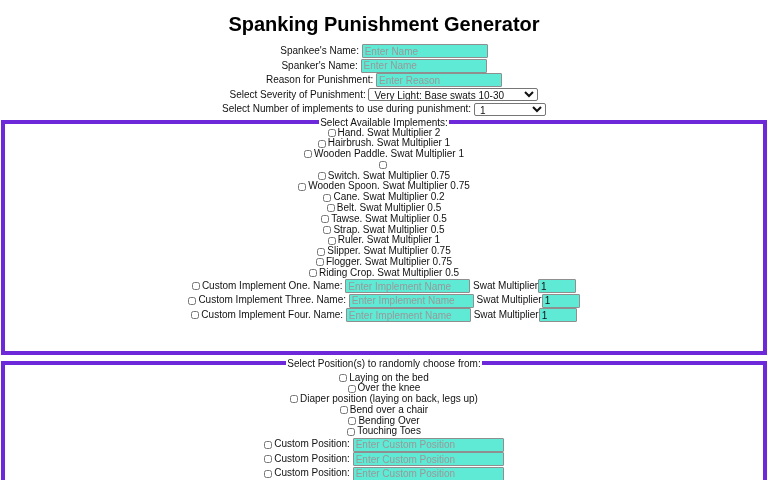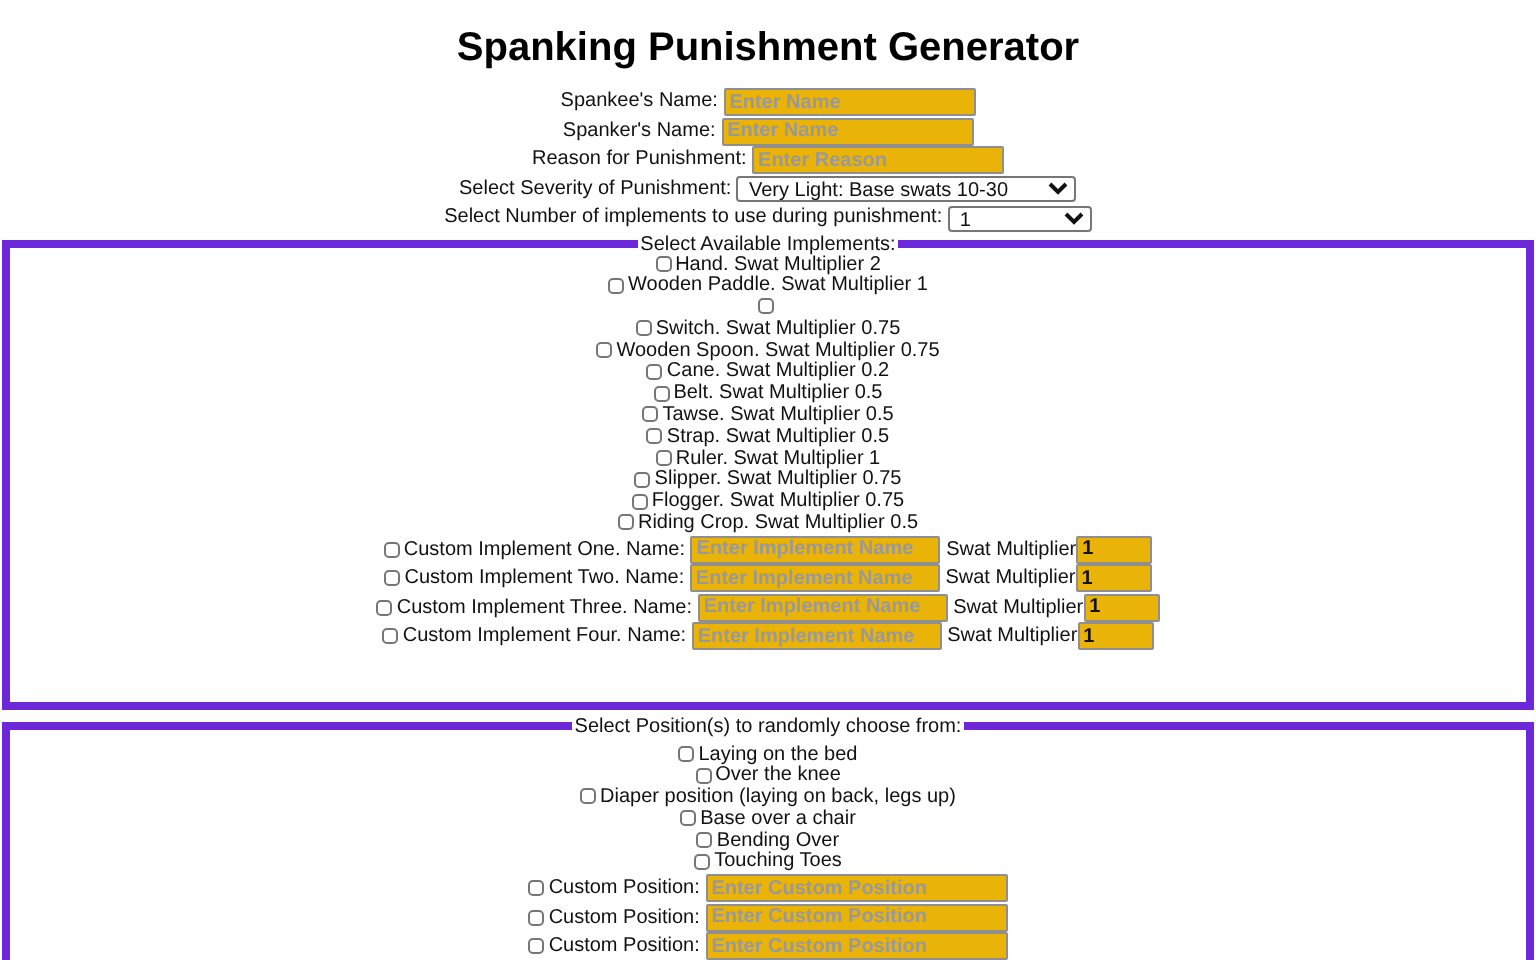--- a/index.html
+++ b/index.html
@@ -15,21 +15,21 @@
     font-size: 20px; font-weight: bold; margin: 0;
     padding-top: 12px; height: 44px; line-height: 24px;
     color: #000;
   }
   .row { height: 14.5px; line-height: 14px; white-space: nowrap; }
   .row label { vertical-align: middle; }
   input[type="text"] {
     font-family: "Liberation Sans", sans-serif;
     font-size: 10px; height: 14px; padding: 0 2px;
     border: 1px solid #8f8f8f; border-radius: 1px;
-    vertical-align: middle; color: #111; background: #eab308; font-weight: bold;
+    vertical-align: middle; color: #111; background: #5eead4;
   }
   input[type="text"]::placeholder { color: #999; }
   .name-input { width: 126px; }
   .reason-input { width: 126px; }
   select {
     font-family: "Liberation Sans", sans-serif;
     font-size: 10px; height: 13px; padding: 0 1px;
     border: 1px solid #767676; border-radius: 2px; background: #fff;
     vertical-align: middle; color: #111;
   }
@@ -79,41 +79,37 @@
   <label>Select Number of implements to use during punishment:</label>
   <select class="num-select">
     <option>1</option>
   </select>
 </div>
 
 <fieldset class="impl-fs">
   <legend>Select Available Implements:</legend>
   <div id="impl-list">
     <div class="opt"><input type="checkbox" style=""><span>Hand. Swat Multiplier 2</span></div>
+    <div class="opt"><input type="checkbox" style=""><span>Hairbrush. Swat Multiplier 1</span></div>
     <div class="opt"><input type="checkbox" style=""><span>Wooden Paddle. Swat Multiplier 1</span></div>
     <div class="opt"><input type="checkbox" style=""></div>
     <div class="opt"><input type="checkbox" style=""><span>Switch. Swat Multiplier 0.75</span></div>
     <div class="opt"><input type="checkbox" style=""><span>Wooden Spoon. Swat Multiplier 0.75</span></div>
     <div class="opt"><input type="checkbox" style=""><span>Cane. Swat Multiplier 0.2</span></div>
     <div class="opt"><input type="checkbox" style=""><span>Belt. Swat Multiplier 0.5</span></div>
     <div class="opt"><input type="checkbox" style=""><span>Tawse. Swat Multiplier 0.5</span></div>
     <div class="opt"><input type="checkbox" style=""><span>Strap. Swat Multiplier 0.5</span></div>
     <div class="opt"><input type="checkbox" style=""><span>Ruler. Swat Multiplier 1</span></div>
     <div class="opt"><input type="checkbox" style=""><span>Slipper. Swat Multiplier 0.75</span></div>
     <div class="opt"><input type="checkbox" style=""><span>Flogger. Swat Multiplier 0.75</span></div>
     <div class="opt"><input type="checkbox" style=""><span>Riding Crop. Swat Multiplier 0.5</span></div>
   </div>
 
   <div class="custom-row">
     <input type="checkbox" style=""><span>Custom Implement One. Name:</span>
-    <input type="text" class="impl-name" placeholder="Enter Implement Name" style="">
-    <span>Swat Multiplier</span><input type="text" class="mult" value="1" style="">
-  </div>
-  <div class="custom-row">
-    <input type="checkbox" style=""><span>Custom Implement Two. Name:</span>
     <input type="text" class="impl-name" placeholder="Enter Implement Name" style="">
     <span>Swat Multiplier</span><input type="text" class="mult" value="1" style="">
   </div>
   <div class="custom-row">
     <input type="checkbox" style=""><span>Custom Implement Three. Name:</span>
     <input type="text" class="impl-name" placeholder="Enter Implement Name" style="">
     <span>Swat Multiplier</span><input type="text" class="mult" value="1" style="">
   </div>
   <div class="custom-row">
     <input type="checkbox" style=""><span>Custom Implement Four. Name:</span>
@@ -121,21 +117,21 @@
     <span>Swat Multiplier</span><input type="text" class="mult" value="1" style="">
   </div>
 </fieldset>
 
 <fieldset class="pos-fs">
   <legend>Select Position(s) to randomly choose from:</legend>
   <div class="pos-gap"></div>
   <div class="opt"><input type="checkbox" style=""><span>Laying on the bed</span></div>
   <div class="opt"><input type="checkbox" style=""><span>Over the knee</span></div>
   <div class="opt"><input type="checkbox" style=""><span>Diaper position (laying on back, legs up)</span></div>
-  <div class="opt"><input type="checkbox" style=""><span>Base over a chair</span></div>
+  <div class="opt"><input type="checkbox" style=""><span>Bend over a chair</span></div>
   <div class="opt"><input type="checkbox" style=""><span>Bending Over</span></div>
   <div class="opt"><input type="checkbox" style=""><span>Touching Toes</span></div>
 
   <div class="custom-row">
     <input type="checkbox" style=""><span>Custom Position:</span>
     <input type="text" class="pos-input" placeholder="Enter Custom Position" style="">
   </div>
   <div class="custom-row">
     <input type="checkbox" style=""><span>Custom Position:</span>
     <input type="text" class="pos-input" placeholder="Enter Custom Position" style="">

